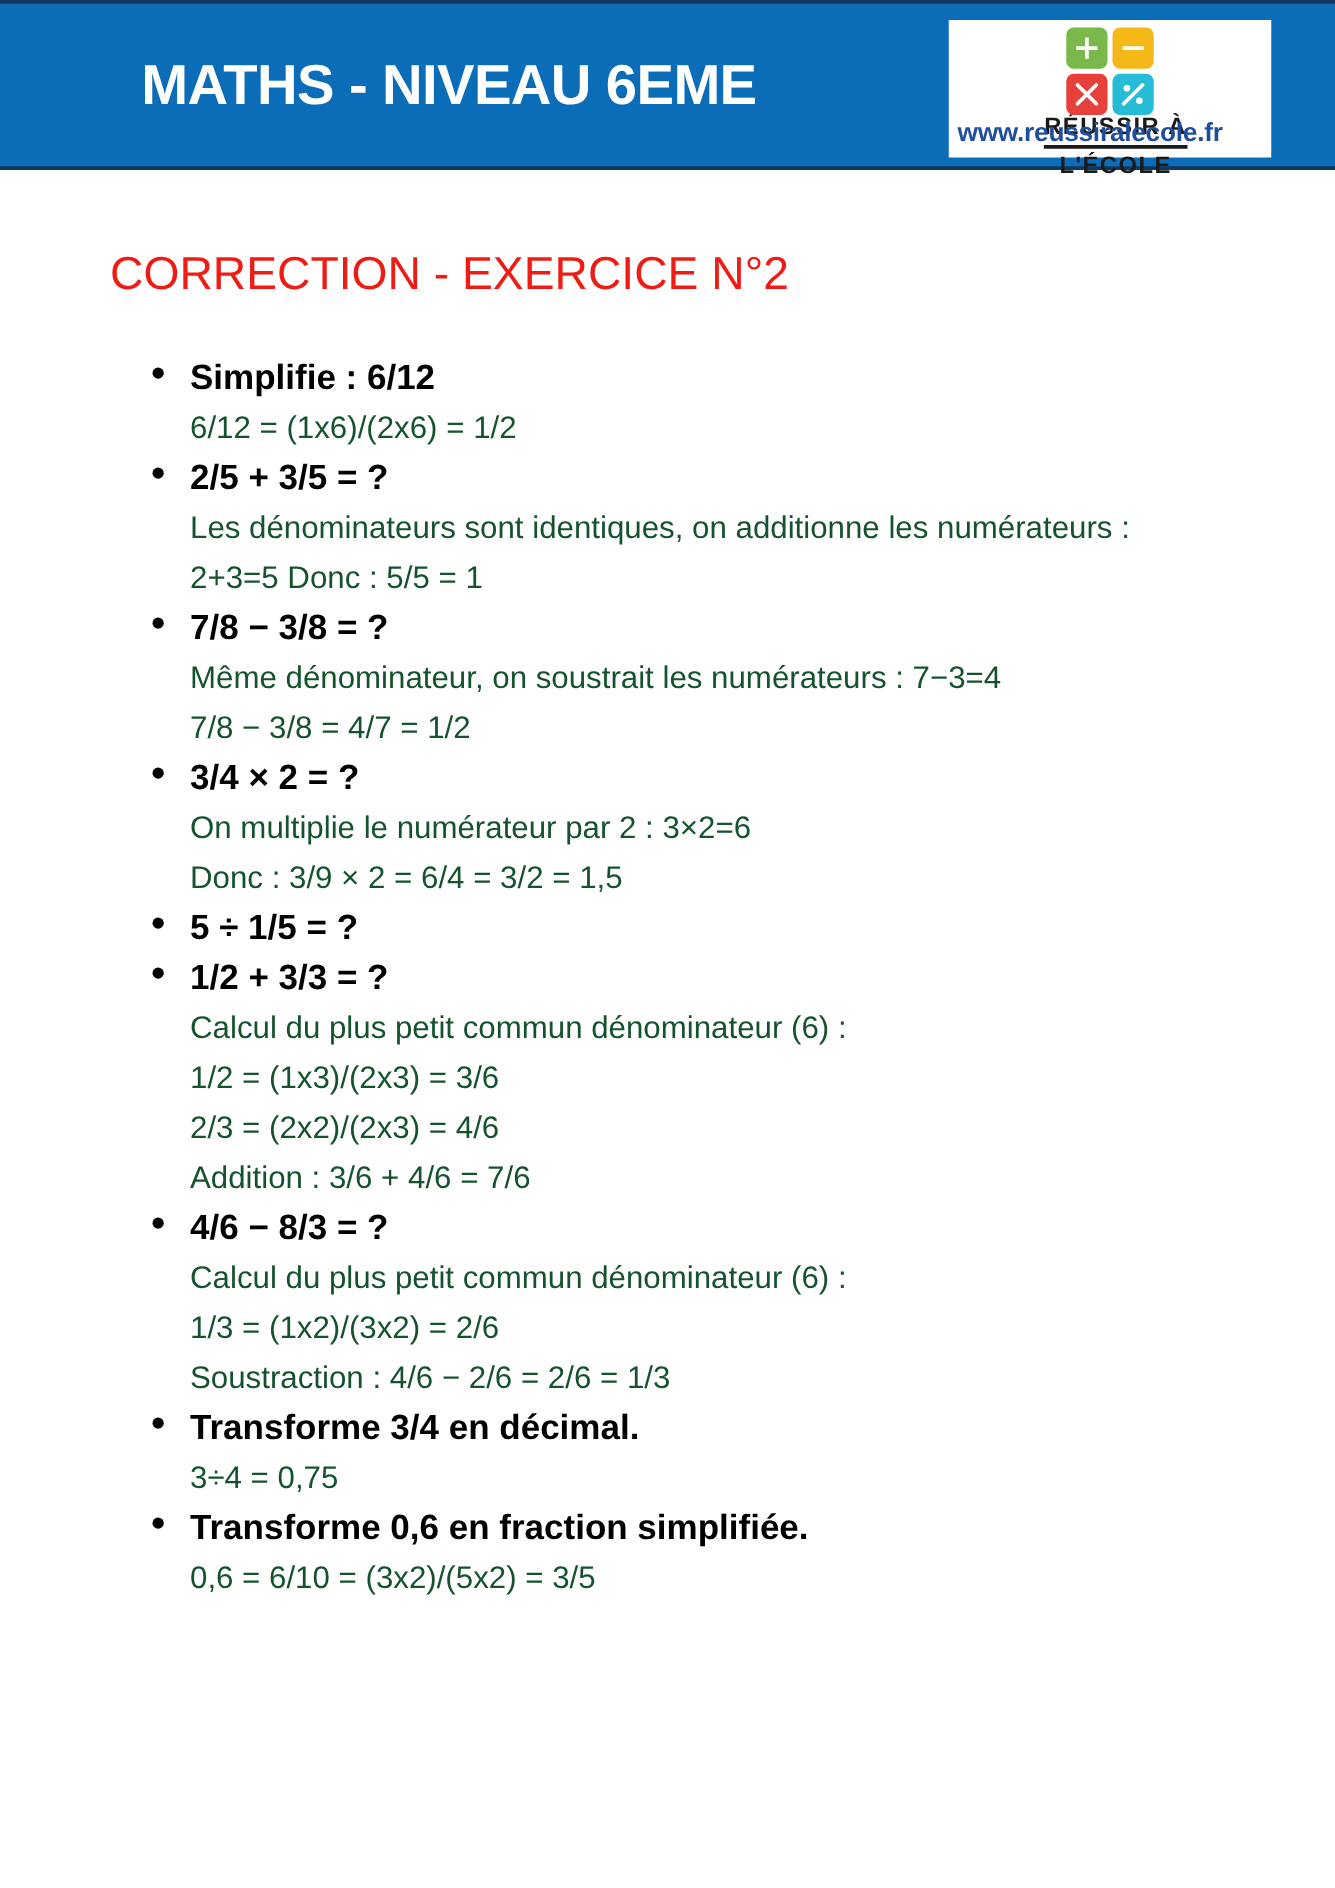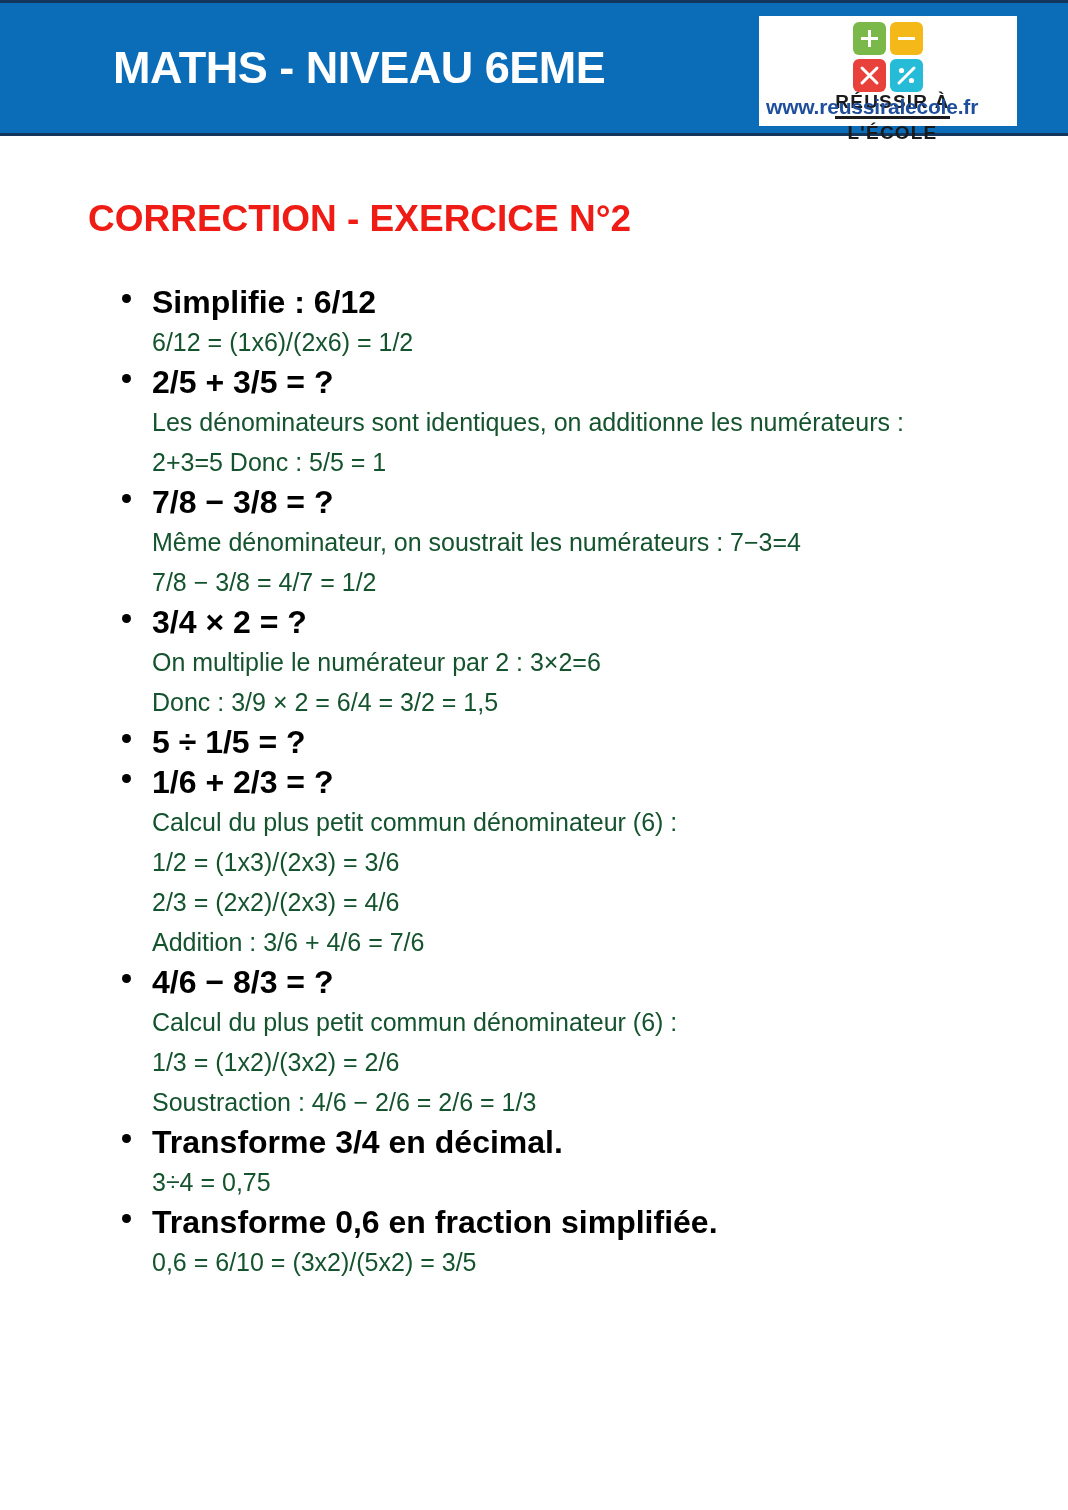--- a/index.html
+++ b/index.html
@@ -110,21 +110,21 @@
     white-space: nowrap;
   }
 
   
   .page-body {
     padding: 0;
   }
   .section-title {
     margin: 62px 0 0 88px;
     font-size: 37px;
-    font-weight: bold;
+    font-weight: normal;
     color: #ee1c14;
     letter-spacing: 0px;
     font-family: "Liberation Sans", sans-serif;
   }
 
   .qa-list {
     list-style: none;
     margin: 42px 0 0 0;
     padding: 0;
   }
@@ -136,21 +136,21 @@
   .qa-bullet {
     position: absolute;
     left: -30px;
     top: 12px;
     width: 9px;
     height: 9px;
     background: #000000;
     border-radius: 50%;
   }
   .qa-question {
-    font-size: 32px;
+    font-size: 28px;
     font-weight: bold;
     line-height: 40px;
     color: #000000;
     font-family: "Liberation Sans", sans-serif;
   }
   .qa-lines {
     list-style: none;
     margin: 0;
     padding: 0;
   }
@@ -248,21 +248,21 @@
       </ul>
     </li>
 
     <li class="qa-item">
       <span class="qa-bullet"></span>
       <div class="qa-question">5 ÷ 1/5 = ?</div>
     </li>
 
     <li class="qa-item">
       <span class="qa-bullet"></span>
-      <div class="qa-question">1/6 + 2/3 = ?</div>
+      <div class="qa-question">1/2 + 3/3 = ?</div>
       <ul class="qa-lines">
         <li class="qa-line">Calcul du plus petit commun dénominateur (6) :</li>
         <li class="qa-line">1/2 = (1x3)/(2x3) = 3/6</li>
         <li class="qa-line">2/3 = (2x2)/(2x3) = 4/6</li>
         <li class="qa-line">Addition : 3/6 + 4/6 = 7/6</li>
       </ul>
     </li>
 
     <li class="qa-item">
       <span class="qa-bullet"></span>

